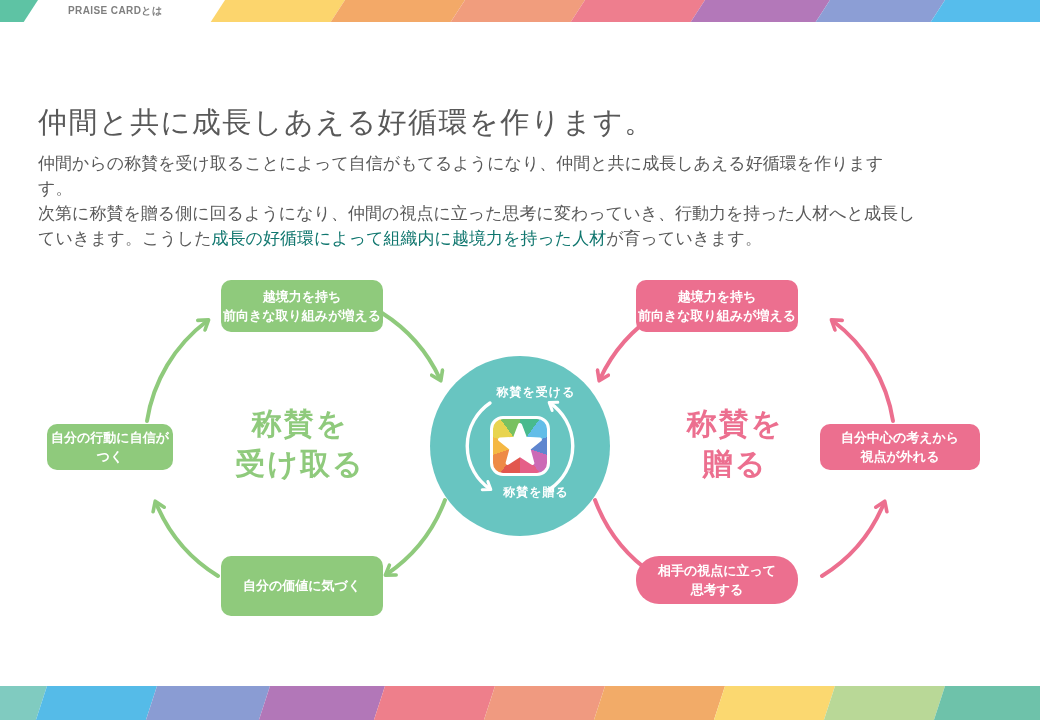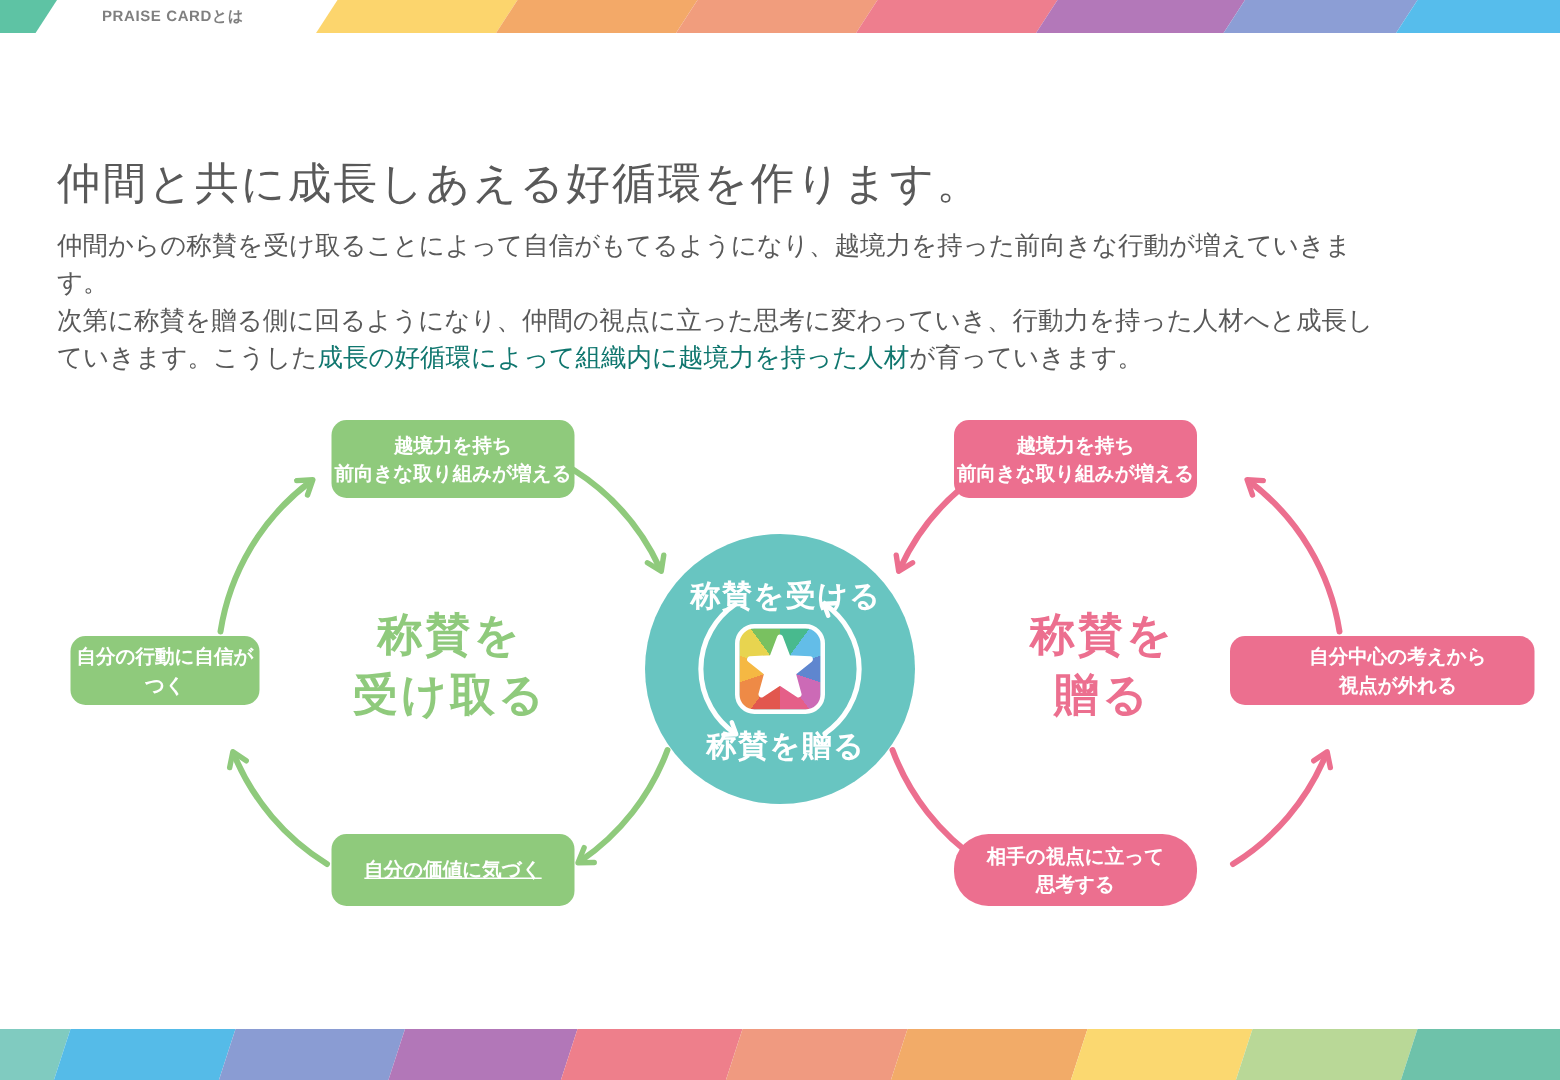--- a/index.html
+++ b/index.html
@@ -41,22 +41,22 @@
     position:absolute;z-index:3;text-align:center;font-size:30px;font-weight:bold;
     line-height:1.32;white-space:pre-line;letter-spacing:2px;
   }
   #left-cycle-label{left:190px;top:404px;width:220px;color:#8fca7c;}
   #right-cycle-label{left:625px;top:404px;width:220px;color:#ec6f8f;}
   #center-circle{
     position:absolute;left:430px;top:356px;width:180px;height:180px;border-radius:50%;
     background:#68c5c1;z-index:1;
   }
   .circle-label{
-    position:absolute;left:4px;width:100%;text-align:center;color:#fff;
-    font-size:20px;font-weight:bold;letter-spacing:1px;
+    position:absolute;left:16px;width:100%;text-align:center;color:#fff;
+    font-size:12px;font-weight:bold;letter-spacing:1px;
   }
   #circle-label-top{top:28px;}
   #circle-label-bottom{top:128px;}
   #app-icon{
     position:absolute;left:60px;top:60px;width:54px;height:54px;border:3px solid #fff;border-radius:13px;
     background:conic-gradient(from 0deg,
       #48ba8e 0 36deg,#63bde8 36deg 72deg,#5f86cf 72deg 108deg,#cc6ab6 108deg 144deg,
       #e55f88 144deg 180deg,#e2574e 180deg 216deg,#ee8a46 216deg 252deg,#f5b843 252deg 288deg,
       #e8d44f 288deg 324deg,#79c160 324deg 360deg);
     display:flex;align-items:center;justify-content:center;
@@ -88,21 +88,21 @@
     <div class="stripe" style="left: 385px; width: 110px; background: rgb(238, 127, 139);"></div>
     <div class="stripe" style="left: 495px; width: 110px; background: rgb(240, 154, 128);"></div>
     <div class="stripe" style="left: 605px; width: 120px; background: rgb(242, 171, 104);"></div>
     <div class="stripe" style="left: 725px; width: 110px; background: rgb(251, 216, 112);"></div>
     <div class="stripe" style="left: 835px; width: 110px; background: rgb(185, 216, 151);"></div>
     <div class="stripe" style="left: 945px; width: 115px; background: rgb(110, 194, 170);"></div>
   </div>
 
   <h1 id="page-title">仲間と共に成長しあえる好循環を作ります。</h1>
   <div id="intro-text">
-    <p>仲間からの称賛を受け取ることによって自信がもてるようになり、越境力を持った前向きな行動が増えていきま
+    <p>仲間からの称賛を受け取ることによって自信がもてるようになり、仲間と共に成長しあえる好循環を作ります
 す。</p>
     <p><span>次第に称賛を贈る側に回るようになり、仲間の視点に立った思考に変わっていき、行動力を持った人材へと成長し
 ていきます。こうした</span><span class="highlight">成長の好循環によって組織内に越境力を持った人材</span><span>が育っていきます。</span></p>
   </div>
 
   <svg id="diagram-svg" viewBox="0 0 1040 720" xmlns="http://www.w3.org/2000/svg">
     <defs>
       <marker id="ah-green" markerUnits="userSpaceOnUse" markerWidth="16" markerHeight="16" refX="10" refY="8" orient="auto">
         <polyline points="3,2 12,8 3,14" fill="none" stroke="#8fca7c" stroke-width="3.6" stroke-linecap="round" stroke-linejoin="round"></polyline>
       </marker>
@@ -140,24 +140,24 @@
       <svg width="50" height="50" viewBox="0 0 60 62">
         <polygon points="30,5 36.5,22.1 54.7,23 40.5,34.4 45.3,52 30,42 14.7,52 19.5,34.4 5.3,23 23.5,22.1" fill="#ffffff" stroke="#ffffff" stroke-width="5" stroke-linejoin="round"></polygon>
       </svg>
     </div>
     <div id="circle-label-bottom" class="circle-label">称賛を贈る</div>
   </div>
 
   <div class="cycle-box green-box" style="left:221px;top:280px;width:162px;height:52px;">越境力を持ち
 前向きな取り組みが増える</div>
   <div class="cycle-box green-box" style="left:47px;top:424px;width:126px;height:46px;">自分の行動に自信がつく</div>
-  <div class="cycle-box green-box" style="left:221px;top:556px;width:162px;height:48px;text-decoration:underline;">自分の価値に気づく</div>
+  <div class="cycle-box green-box" style="left:221px;top:556px;width:162px;height:60px;">自分の価値に気づく</div>
   <div class="cycle-box pink-box" style="left:636px;top:280px;width:162px;height:52px;">越境力を持ち
 前向きな取り組みが増える</div>
-  <div class="cycle-box pink-box" style="left:820px;top:424px;width:182px;height:46px;padding-left:21px;">自分中心の考えから
+  <div class="cycle-box pink-box" style="left:820px;top:424px;width:160px;height:46px;">自分中心の考えから
 視点が外れる</div>
   <div class="cycle-box pink-box" style="left:636px;top:556px;width:162px;height:48px;border-radius:23px;">相手の視点に立って
 思考する</div>
 
   <div id="left-cycle-label" class="cycle-label">称賛を
 受け取る</div>
   <div id="right-cycle-label" class="cycle-label">称賛を
 贈る</div>
 
 </div>

